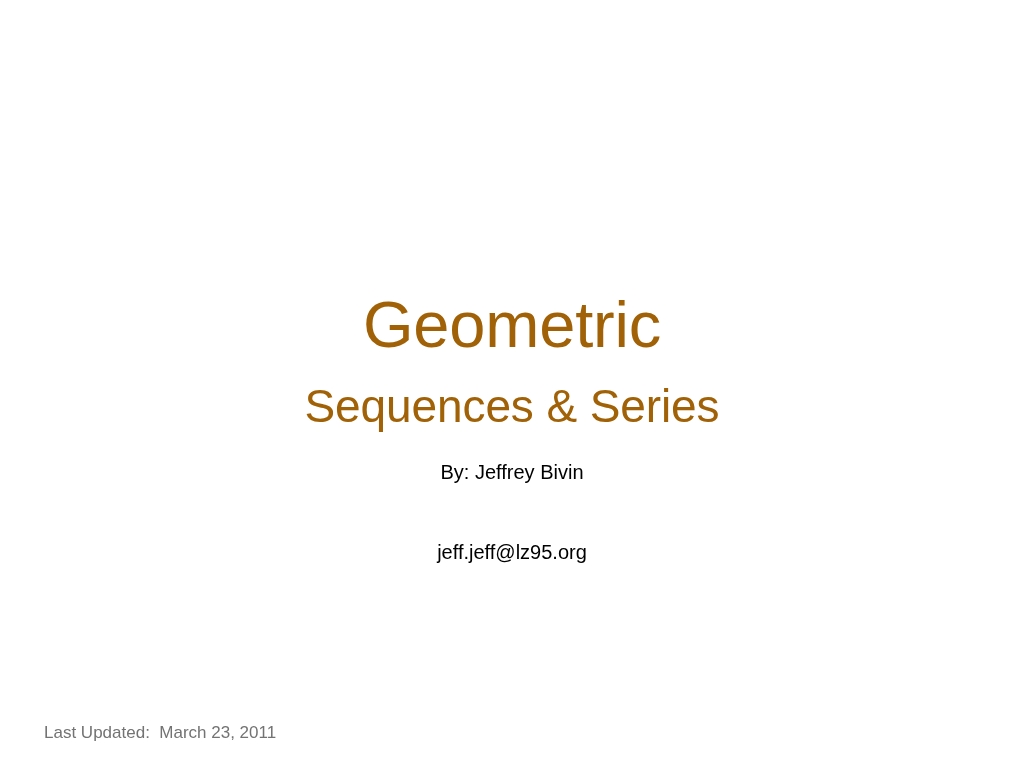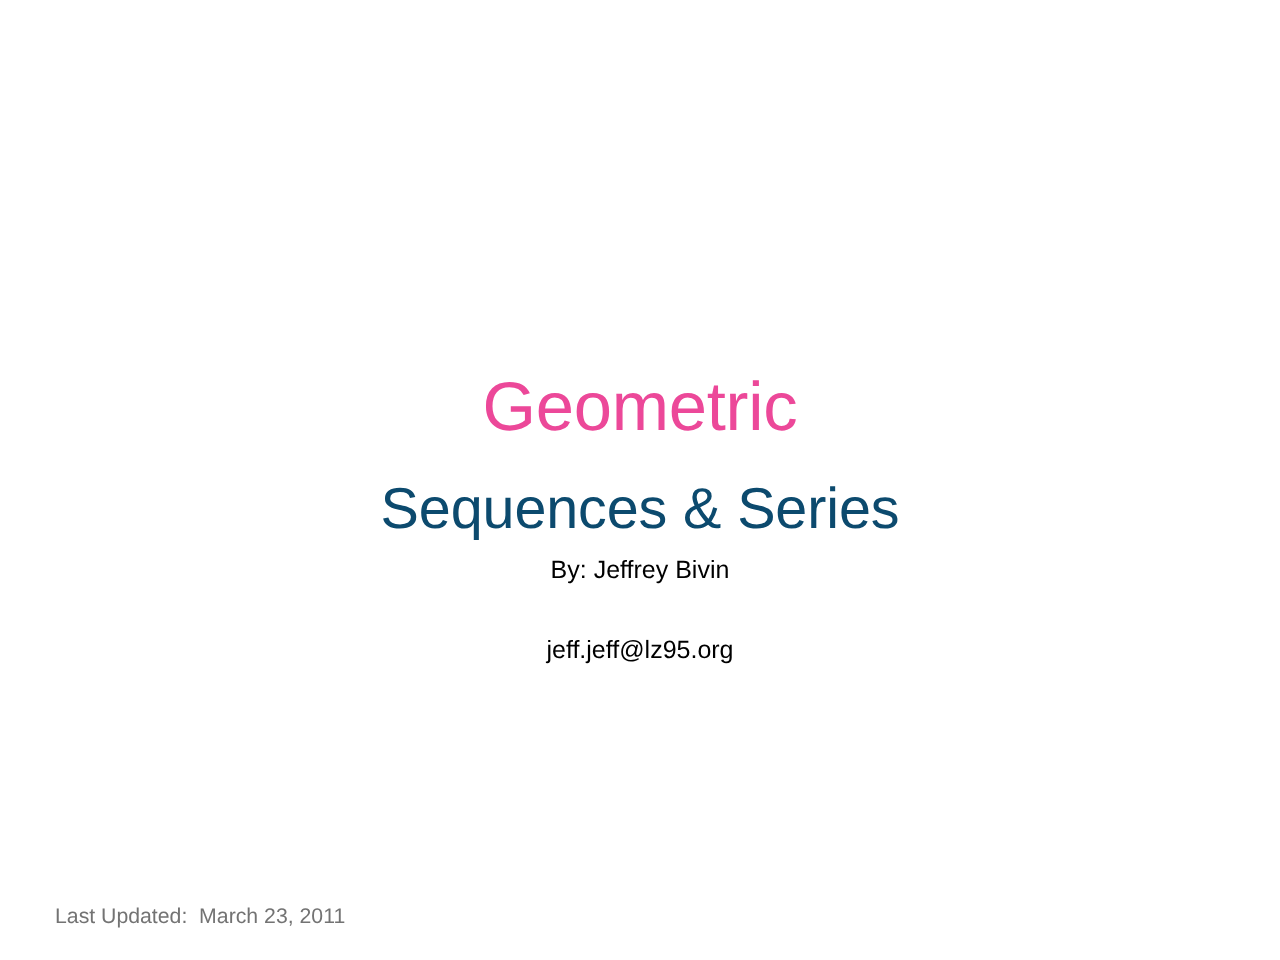--- a/index.html
+++ b/index.html
@@ -27,48 +27,48 @@
   
   .title-block {
     position: absolute;
     left: 0;
     right: 0;
     top: 286px;
     text-align: center;
   }
 
   .slide-title {
-    font-size: 55px;
+    font-size: 65px;
     line-height: 78px;
     font-weight: normal;
     letter-spacing: -0.2px;
     margin: 0;
-    color: #ec4899;
+    color: #a16207;
   }
 
   .slide-subtitle {
     font-size: 46px;
     line-height: 56px;
     font-weight: normal;
     letter-spacing: -0.1px;
     margin: 0;
     padding-top: 14px;
-    color: #0c4a6e;
+    color: #a16207;
   }
 
   .byline-block {
     margin: 0;
     padding-top: 6px;
   }
 
   .byline {
     font-size: 20px;
     line-height: 32px;
     font-weight: normal;
-    margin: 0;
+    margin: 16px;
     color: #000000;
   }
 
   .spacer-line {
     font-size: 20px;
     line-height: 32px;
     height: 32px;
     margin: 0;
   }
 

